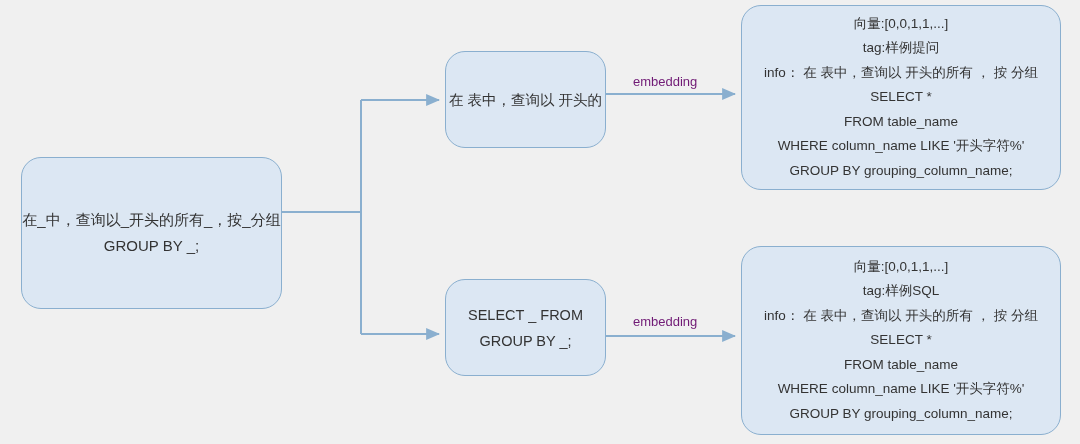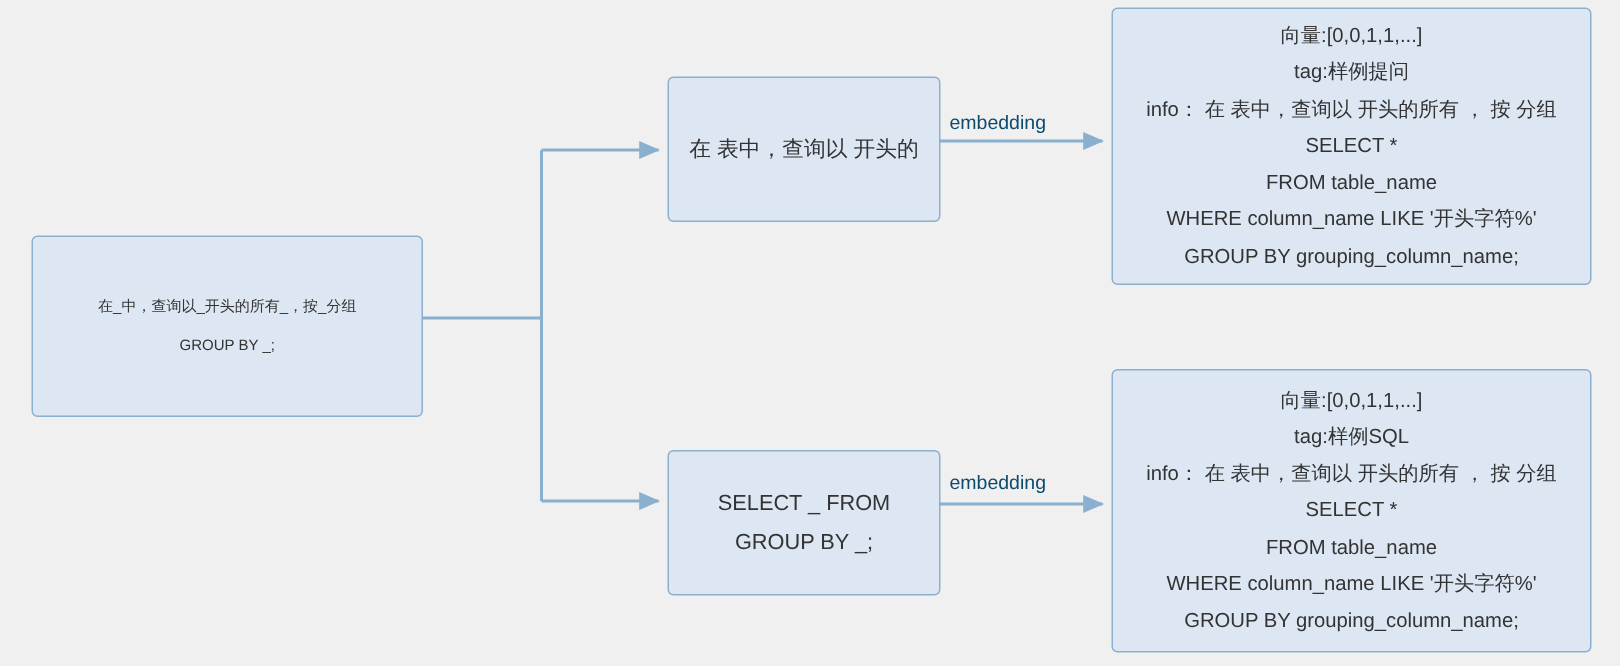--- a/index.html
+++ b/index.html
@@ -23,65 +23,65 @@
     left: 0;
     top: 0;
     width: 1080px;
     height: 444px;
   }
   .node {
     position: absolute;
     box-sizing: border-box;
     background: #dce7f3;
     border: 1.4px solid #8aafcf;
-    border-radius: 4px;
+    border-radius: 20px;
     display: flex;
     flex-direction: column;
     align-items: center;
     justify-content: center;
     color: #333333;
     text-align: center;
   }
   .node .line {
     display: block;
     white-space: pre;
   }
   
   #node-source {
     left: 21px;
     top: 157px;
     width: 261px;
-    height: 121px;
-    font-size: 10px;
+    height: 152px;
+    font-size: 15px;
     line-height: 26px;
   }
   
   .node-mid {
     left: 445px;
-    width: 182px;
+    width: 161px;
     height: 97px;
     font-size: 14.5px;
     line-height: 26px;
   }
   #node-question { top: 51px; }
-  #node-sql { top: 300px; }
+  #node-sql { top: 279px; }
   
   .node-doc {
     left: 741px;
     width: 320px;
     font-size: 13.5px;
     line-height: 24.5px;
   }
   #node-doc-question { top: 5px;  height: 185px; }
   #node-doc-sql      { top: 246px; height: 189px; }
 
   .edge-label {
     position: absolute;
     font-size: 13px;
-    color: #0c4a6e;
+    color: #701a75;
     white-space: nowrap;
     background: #f0f0f0;
     padding: 0 3px;
   }
   #edge-label-top    { left: 630px; top: 74px; }
   #edge-label-bottom { left: 630px; top: 314px; }
 </style>
 </head>
 <body>
 

